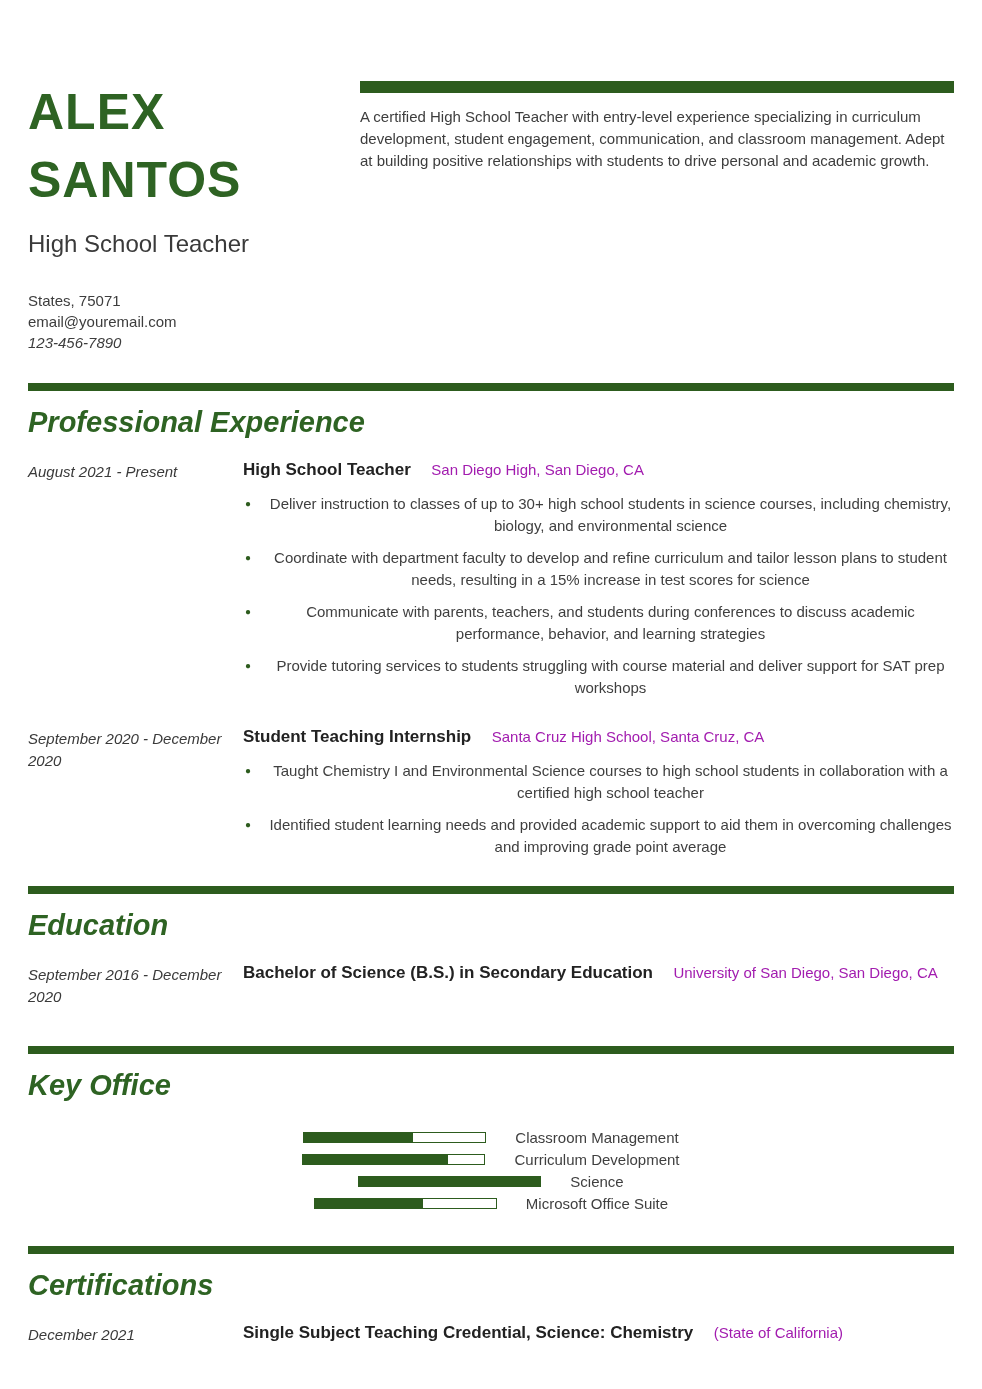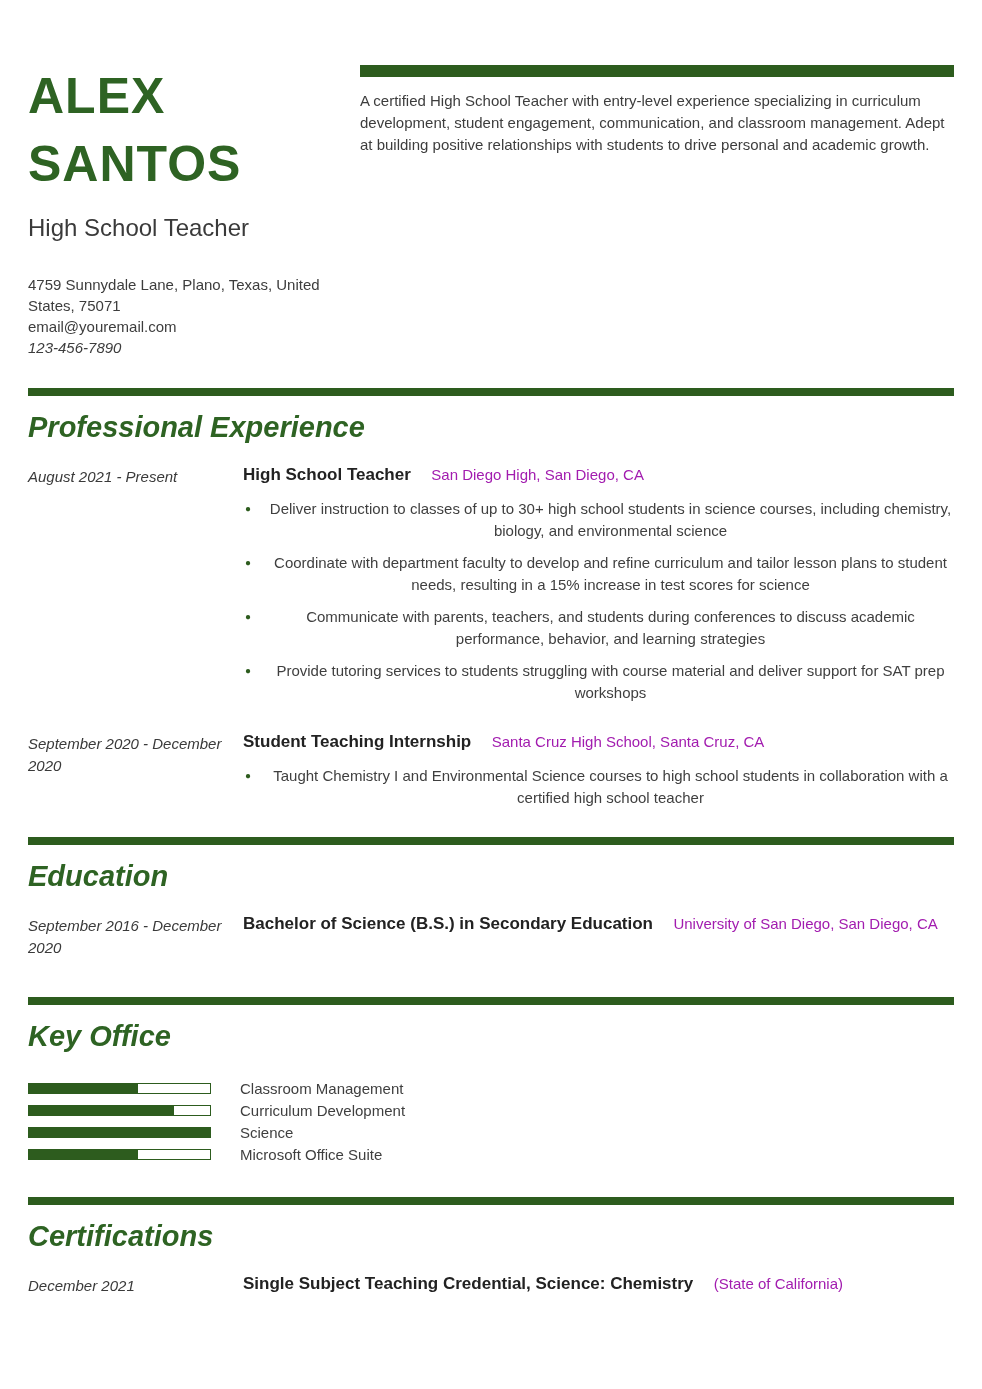--- a/index.html
+++ b/index.html
@@ -3,21 +3,21 @@
 <meta charset="utf-8">
 <style>
   html, body { margin: 0; padding: 0; }
   body {
     width: 982px; height: 1389px;
     background: #ffffff;
     font-family: "Liberation Sans", sans-serif;
     color: #3f3f3f;
     overflow: hidden;
   }
-  .page { padding: 0 28px; box-sizing: border-box; width: 982px; }
+  .page { padding: 16px 28px; box-sizing: border-box; width: 982px; }
 
   
   .header { display: flex; padding-top: 62px; }
   .header-left { width: 332px; flex-shrink: 0; }
   .header-right { flex: 1; min-width: 0; }
 
   .name { margin: 0; color: var(--accent); font-size: 50px; line-height: 68px;
           font-weight: 700; letter-spacing: 1px; }
   .name span { display: block; }
   .job-title { margin-top: 16px; font-size: 24px; color: #3a3a3a; }
@@ -46,40 +46,39 @@
 
   .bullets { margin: 13px 0 0; padding: 0 0 0 24px; list-style: none; }
   .bullets li { position: relative; font-size: 15px; line-height: 22px;
                 margin-bottom: 10px; color: #3f3f3f; text-align: center; }
   .bullets li:last-child { margin-bottom: 0; }
   .bullets li::before { content: "\25CF"; position: absolute; left: -22px; top: 0;
                         color: var(--accent-dark); font-size: 10px; }
 
   
   .skills-list { margin-top: 24px; }
-  .skill-row { display: flex; align-items: center; height: 22px; }
+  .skill-row { display: flex; align-items: center; height: 22px; justify-content: center; }
   .skill-track { width: 183px; height: 11px; border: 1px solid var(--accent-dark);
                  background: #ffffff; box-sizing: border-box; }
   .skill-fill { height: 100%; background: var(--accent-dark); }
   .skill-label { margin-left: 29px; font-size: 15px; color: #3f3f3f; }
 </style>
 </head>
 <body>
 
 <div class="page">
 
   <header class="header">
     <div class="header-left">
       <h1 class="name">
         <span>ALEX</span>
         <span>SANTOS</span>
       </h1>
       <div class="job-title">High School Teacher</div>
       <div class="contact">
-        <div>4759 Sunnydale Lane, Plano, Texas, United</div>
         <div>States, 75071</div>
         <div>email@youremail.com</div>
         <div class="phone">123-456-7890</div>
       </div>
     </div>
     <div class="header-right">
       <div class="accent-bar"></div>
       <p class="summary">A certified High School Teacher with entry-level experience specializing in curriculum development, student engagement, communication, and classroom management. Adept at building positive relationships with students to drive personal and academic growth.</p>
     </div>
   </header>
@@ -106,20 +105,21 @@
 
     <div class="entry">
       <div class="entry-dates">September 2020 - December 2020</div>
       <div class="entry-body">
         <div>
           <span class="entry-role">Student Teaching Internship</span>
           <span class="entry-org">Santa Cruz High School, Santa Cruz, CA</span>
         </div>
         <ul class="bullets">
           <li>Taught Chemistry I and Environmental Science courses to high school students in collaboration with a certified high school teacher</li>
+          <li>Identified student learning needs and provided academic support to aid them in overcoming challenges and improving grade point average</li>
         </ul>
       </div>
     </div>
   </section>
 
   <section>
     <div class="divider d-edu"></div>
     <h2 class="section-title">Education</h2>
 
     <div class="entry">

